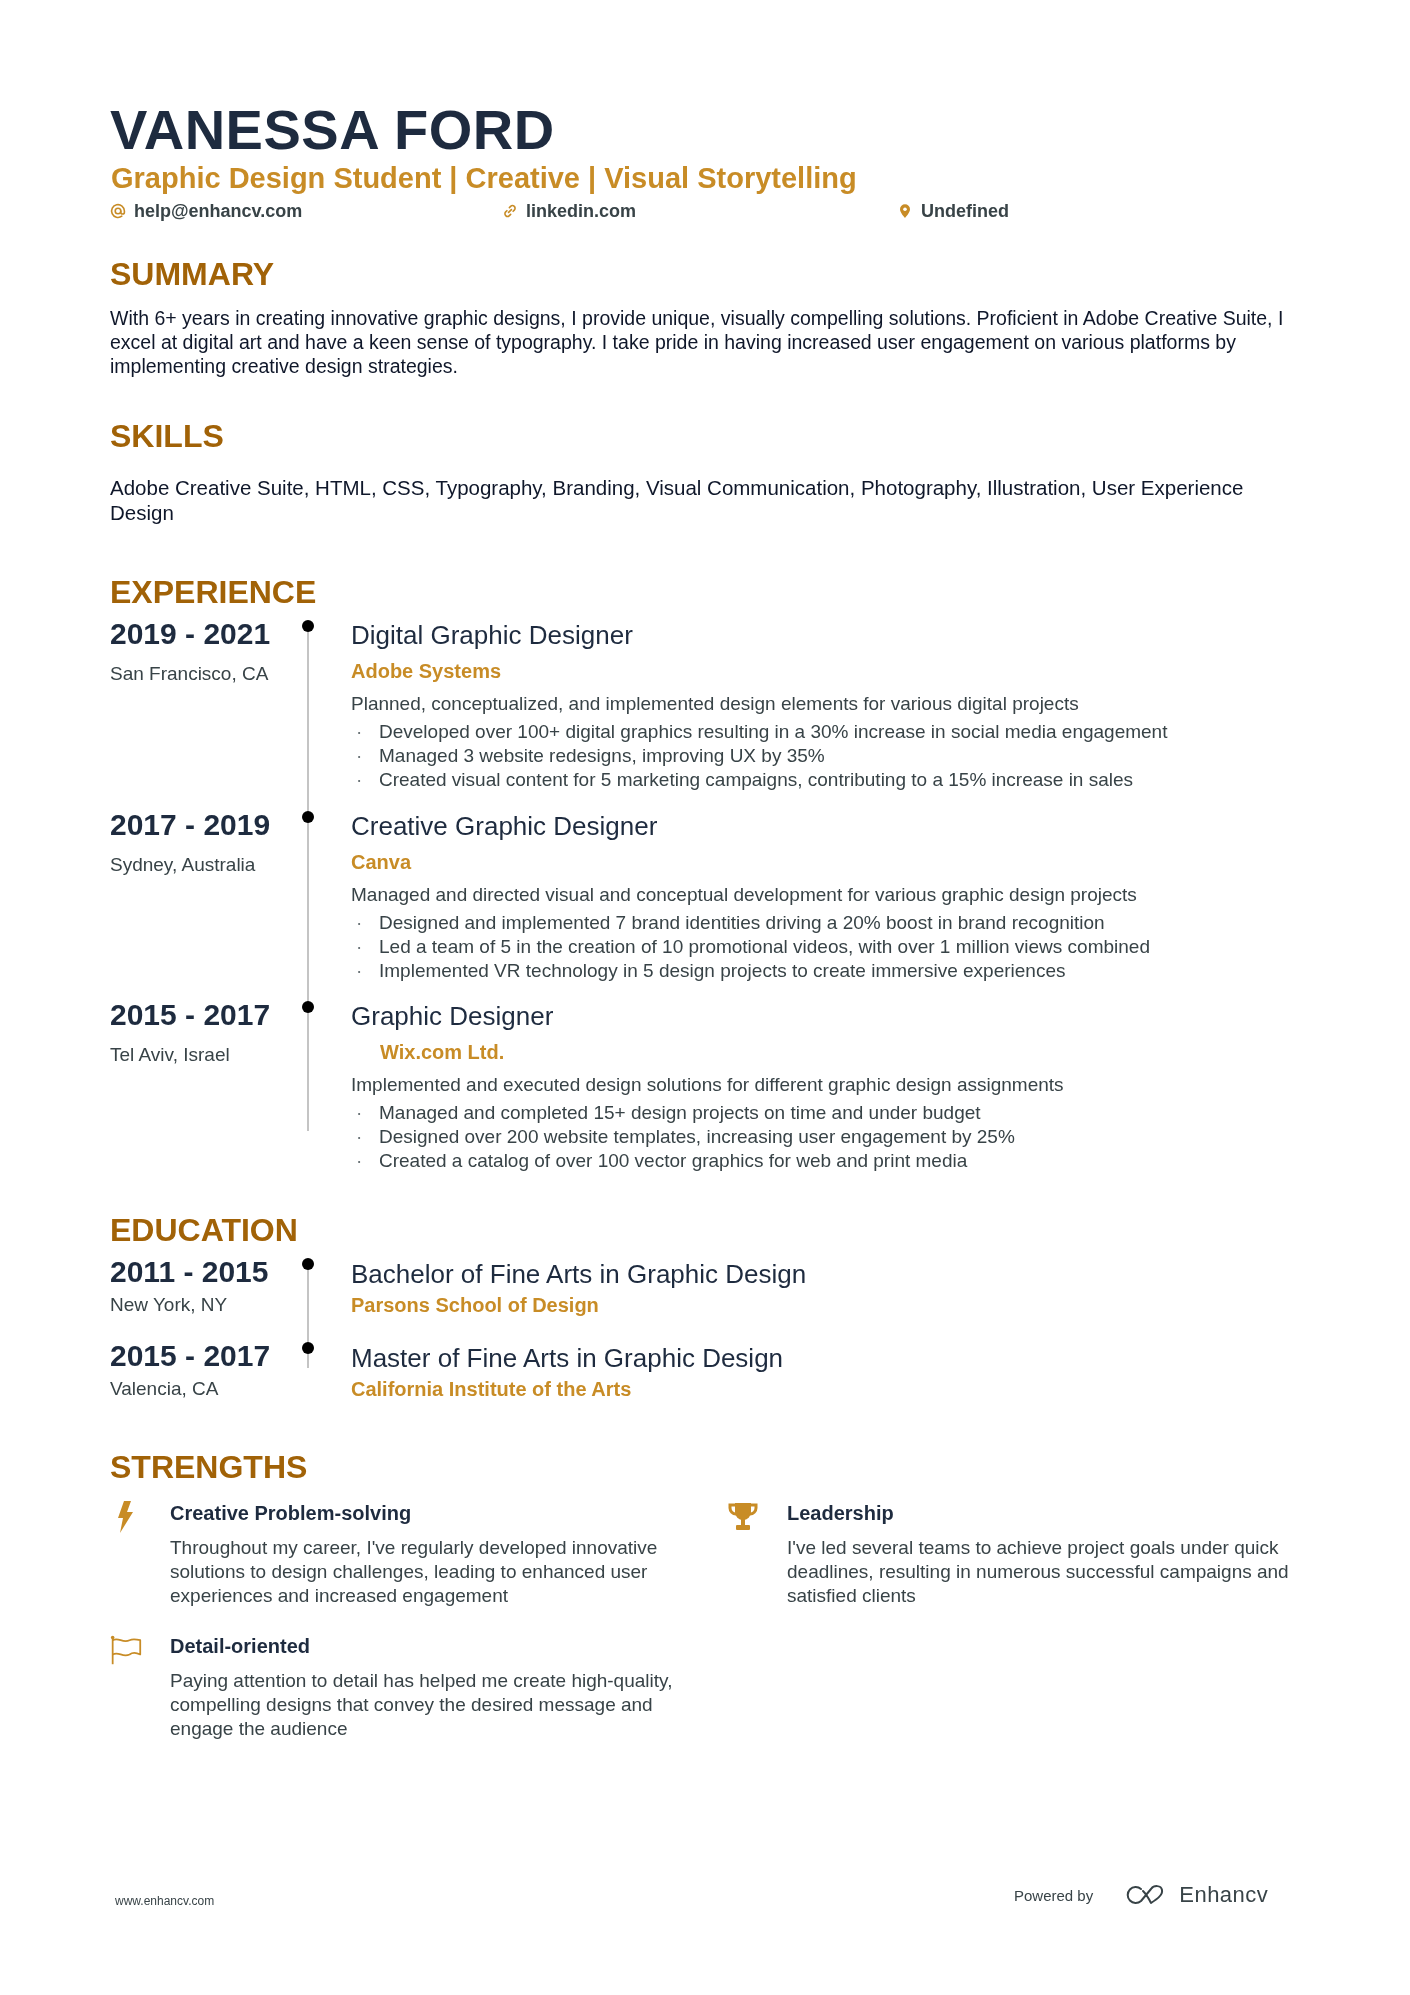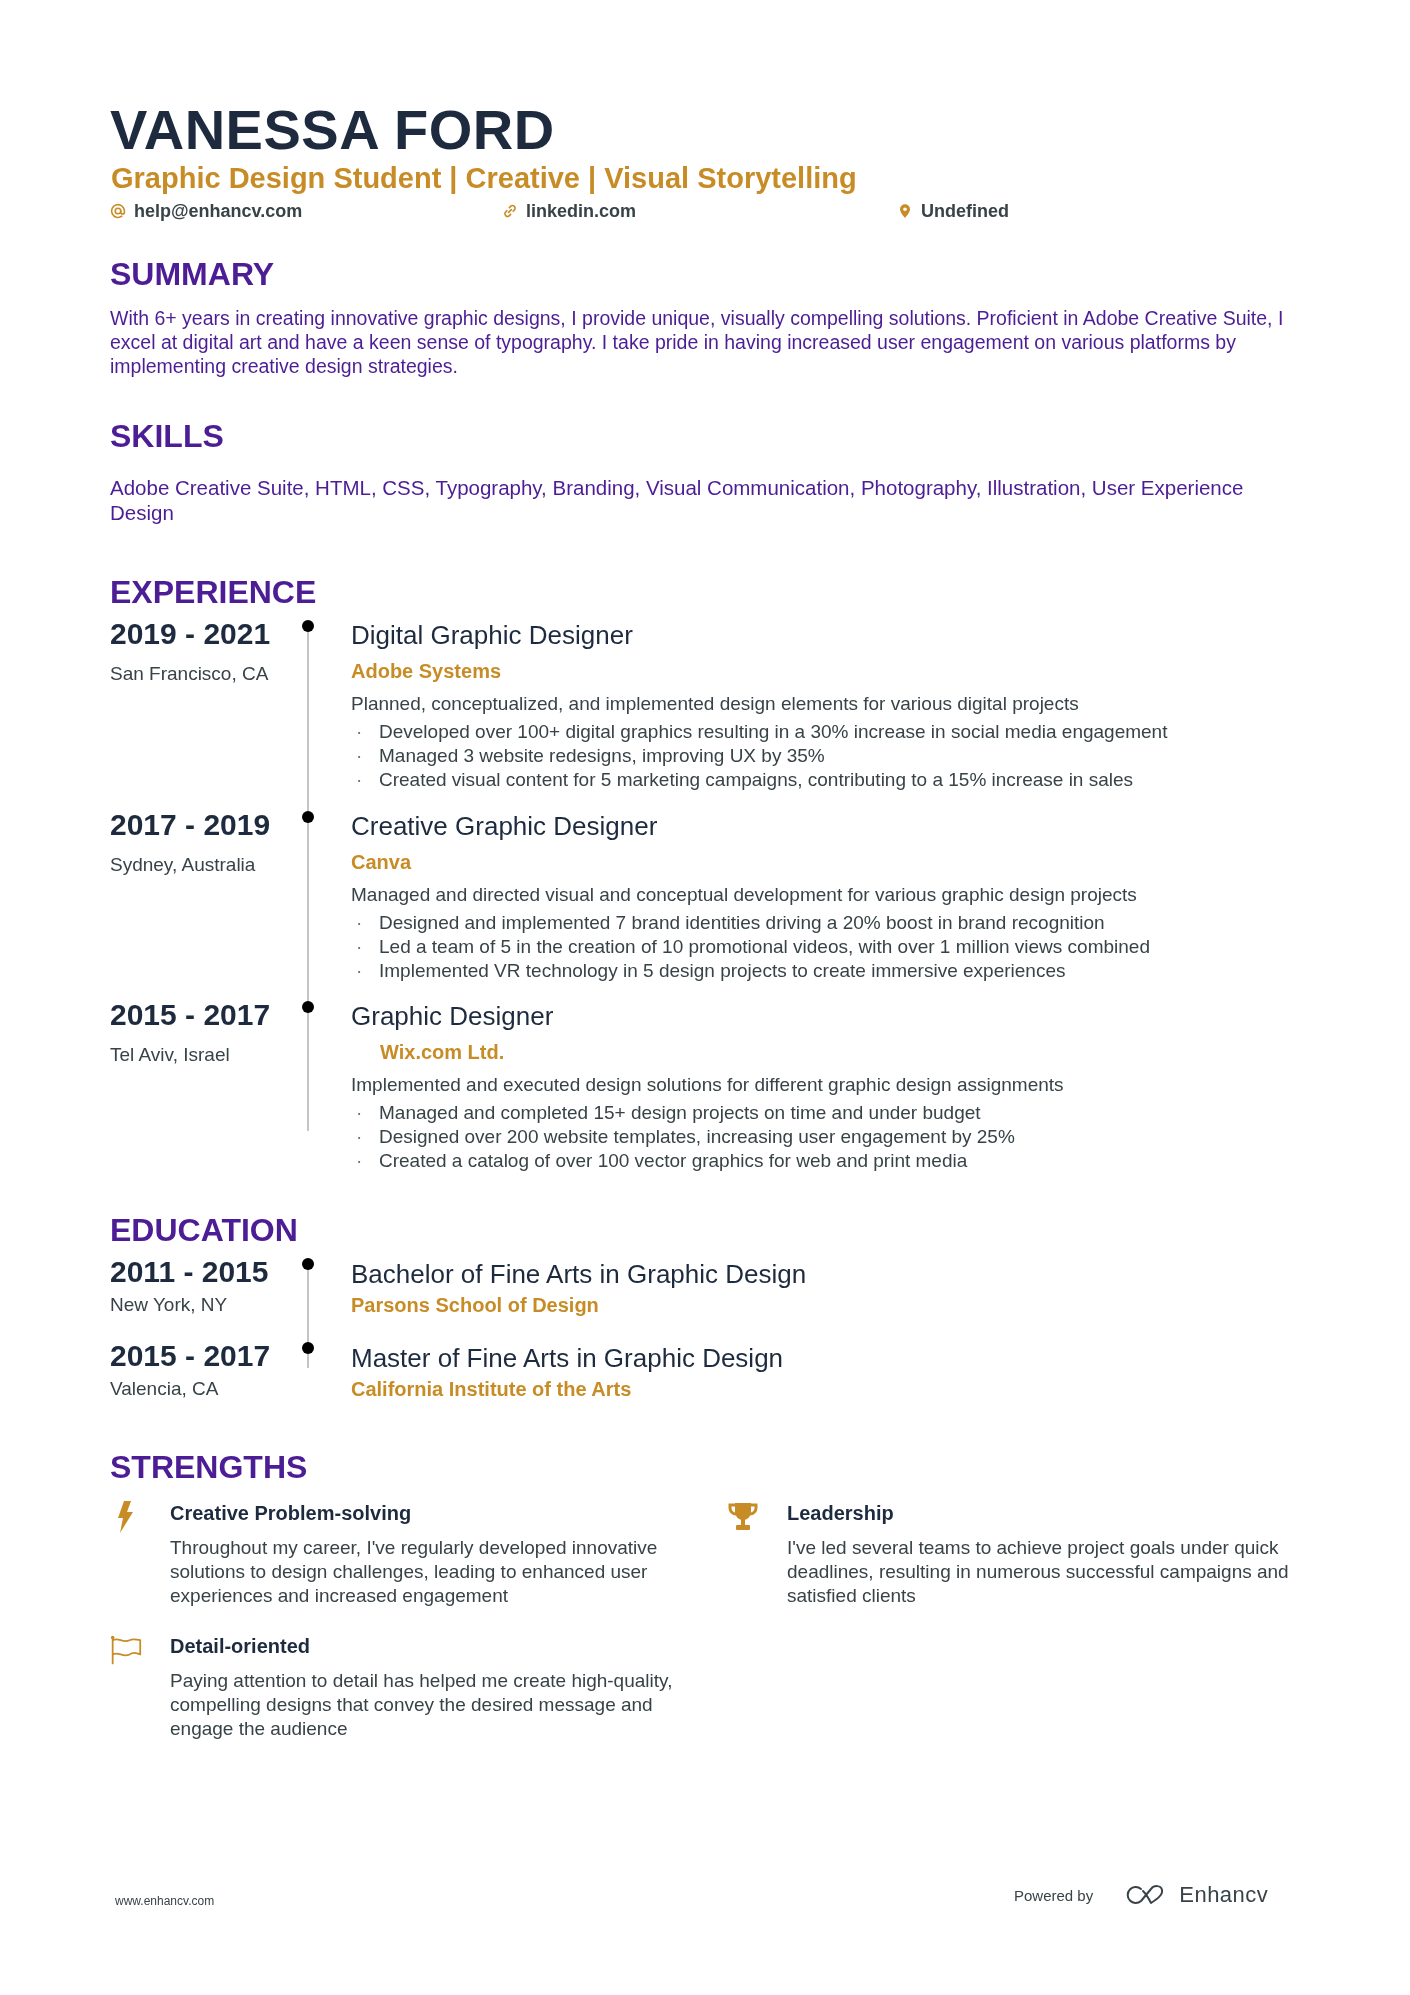--- a/index.html
+++ b/index.html
@@ -23,25 +23,25 @@
     }
     .contact {
       position: absolute; top: 199px; height: 24px;
       display: flex; align-items: center; gap: 8px;
       font-size: 18px; font-weight: 700; color: #384347;
     }
     .contact svg { width: 16px; height: 16px; flex-shrink: 0; }
 
     .section-title {
       position: absolute; left: 110px;
-      font-size: 32px; font-weight: 700; color: #4c1d95; line-height: 40px;
+      font-size: 32px; font-weight: 700; color: #a16207; line-height: 40px;
     }
     .para {
       position: absolute; left: 110px; width: 1200px;
-      font-size: 19.5px; line-height: 24px; color: #4c1d95;
+      font-size: 19.5px; line-height: 24px; color: #0f172a;
     }
 
     .timeline-line {
       position: absolute; width: 2px; background: #c4c4c4;
     }
     .timeline-dot {
       position: absolute; width: 12px; height: 12px; border-radius: 50%;
       background: #000000;
     }
 

